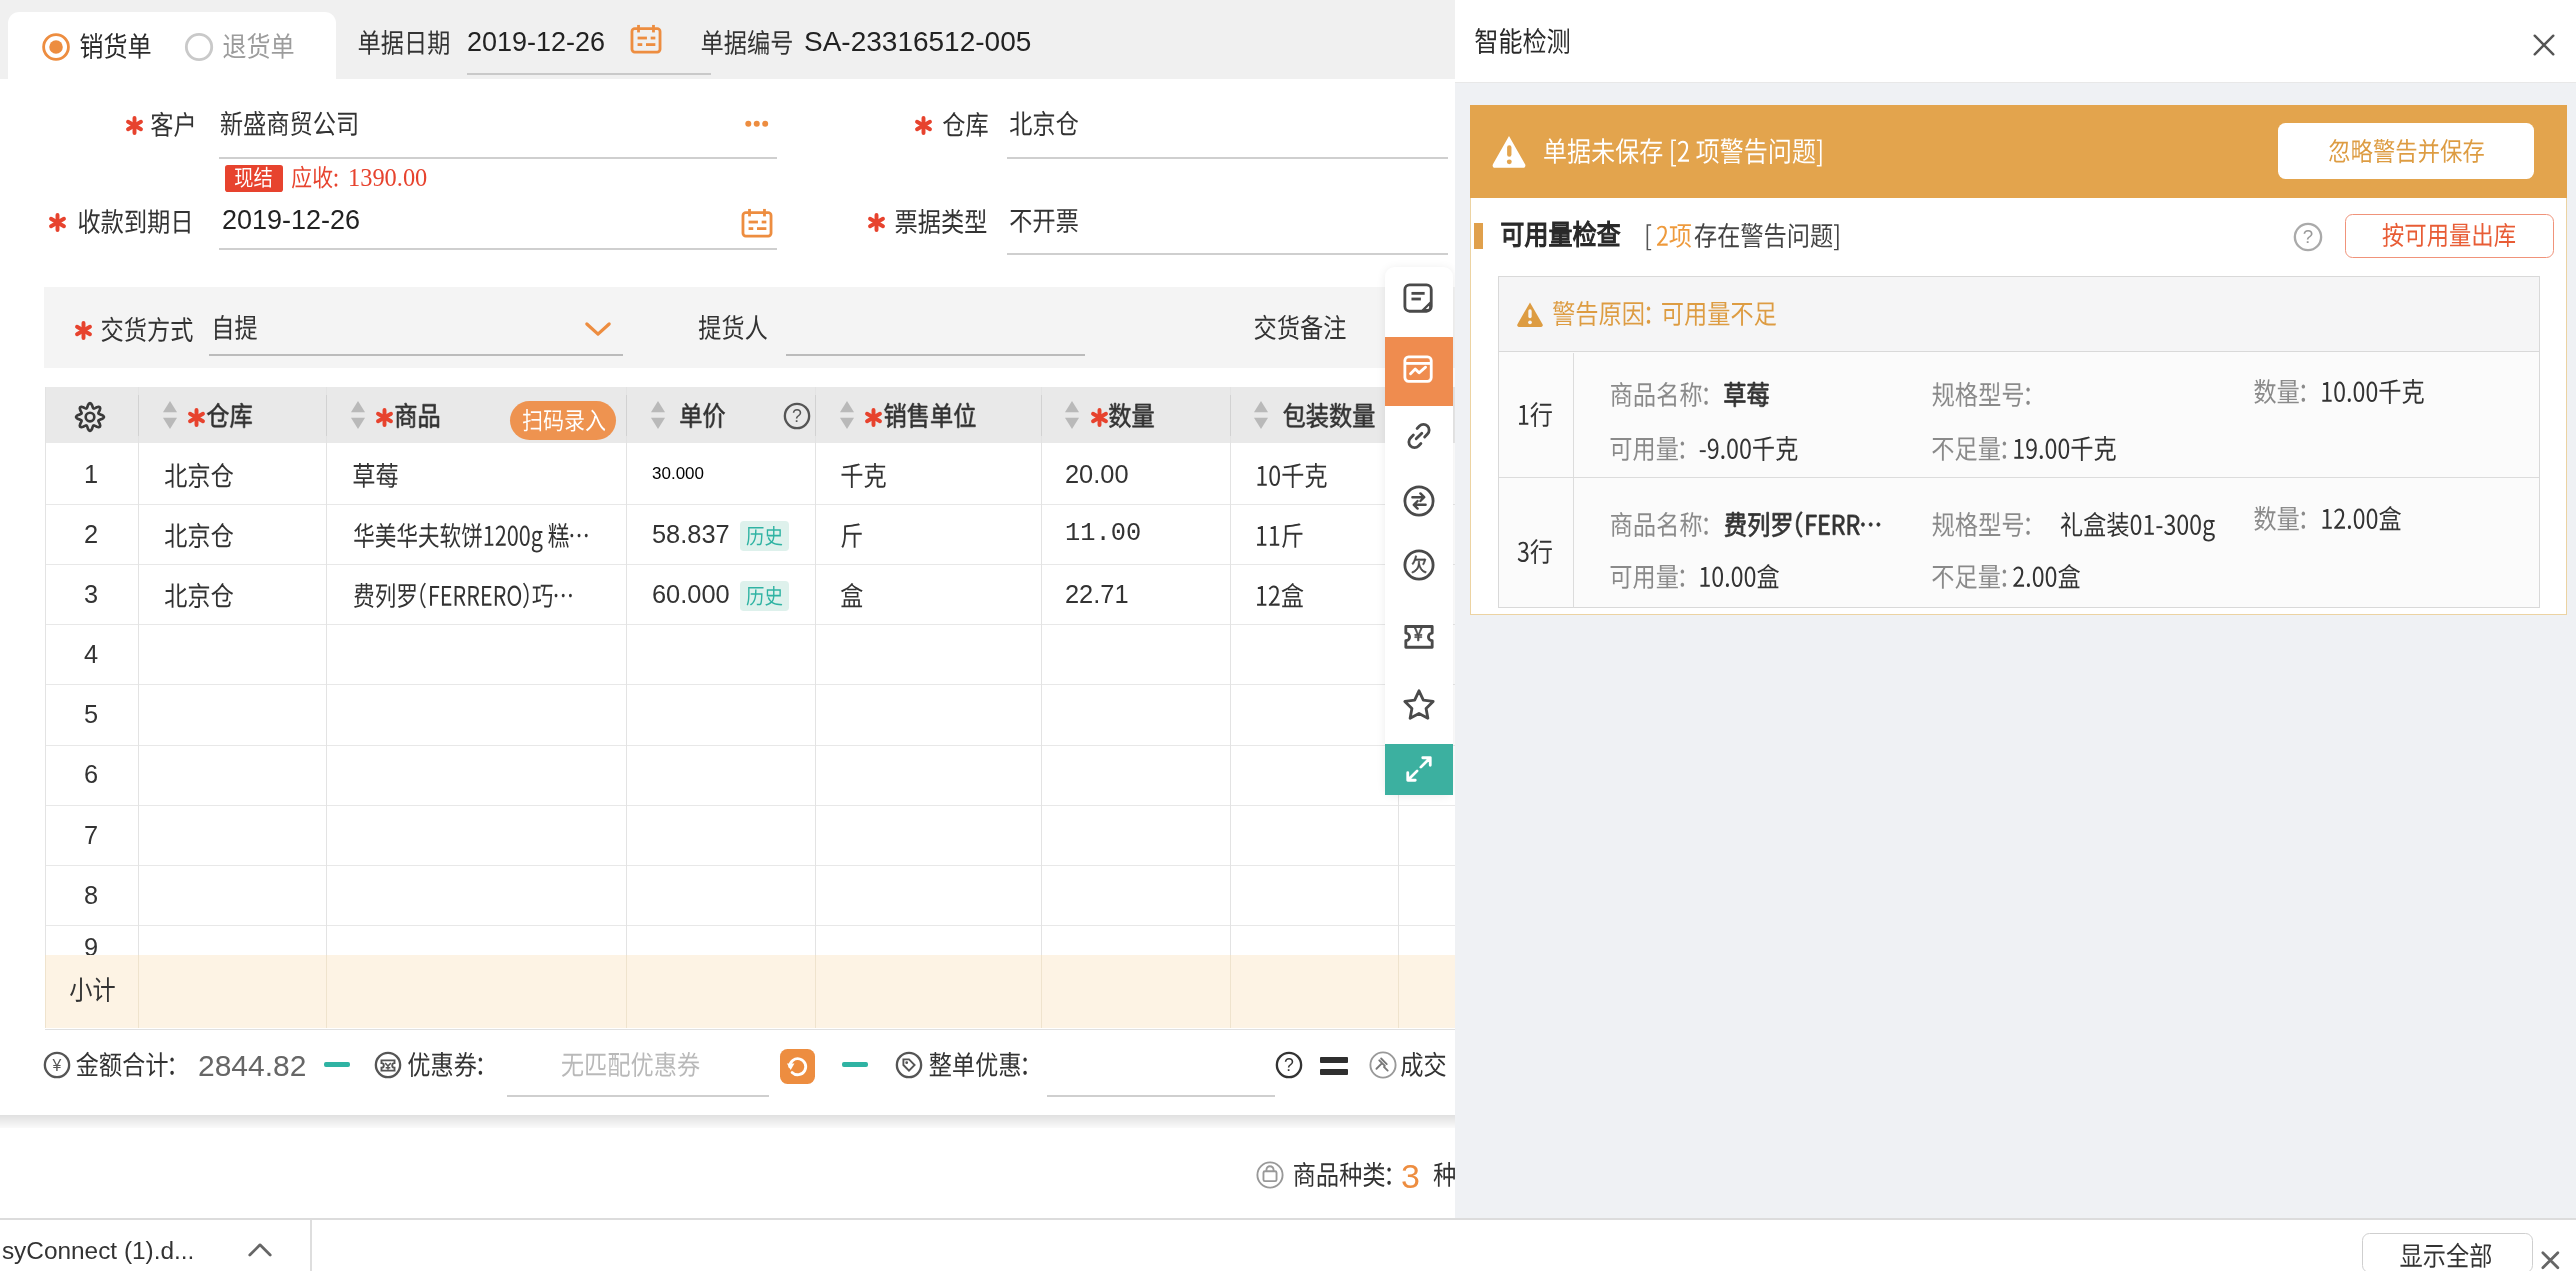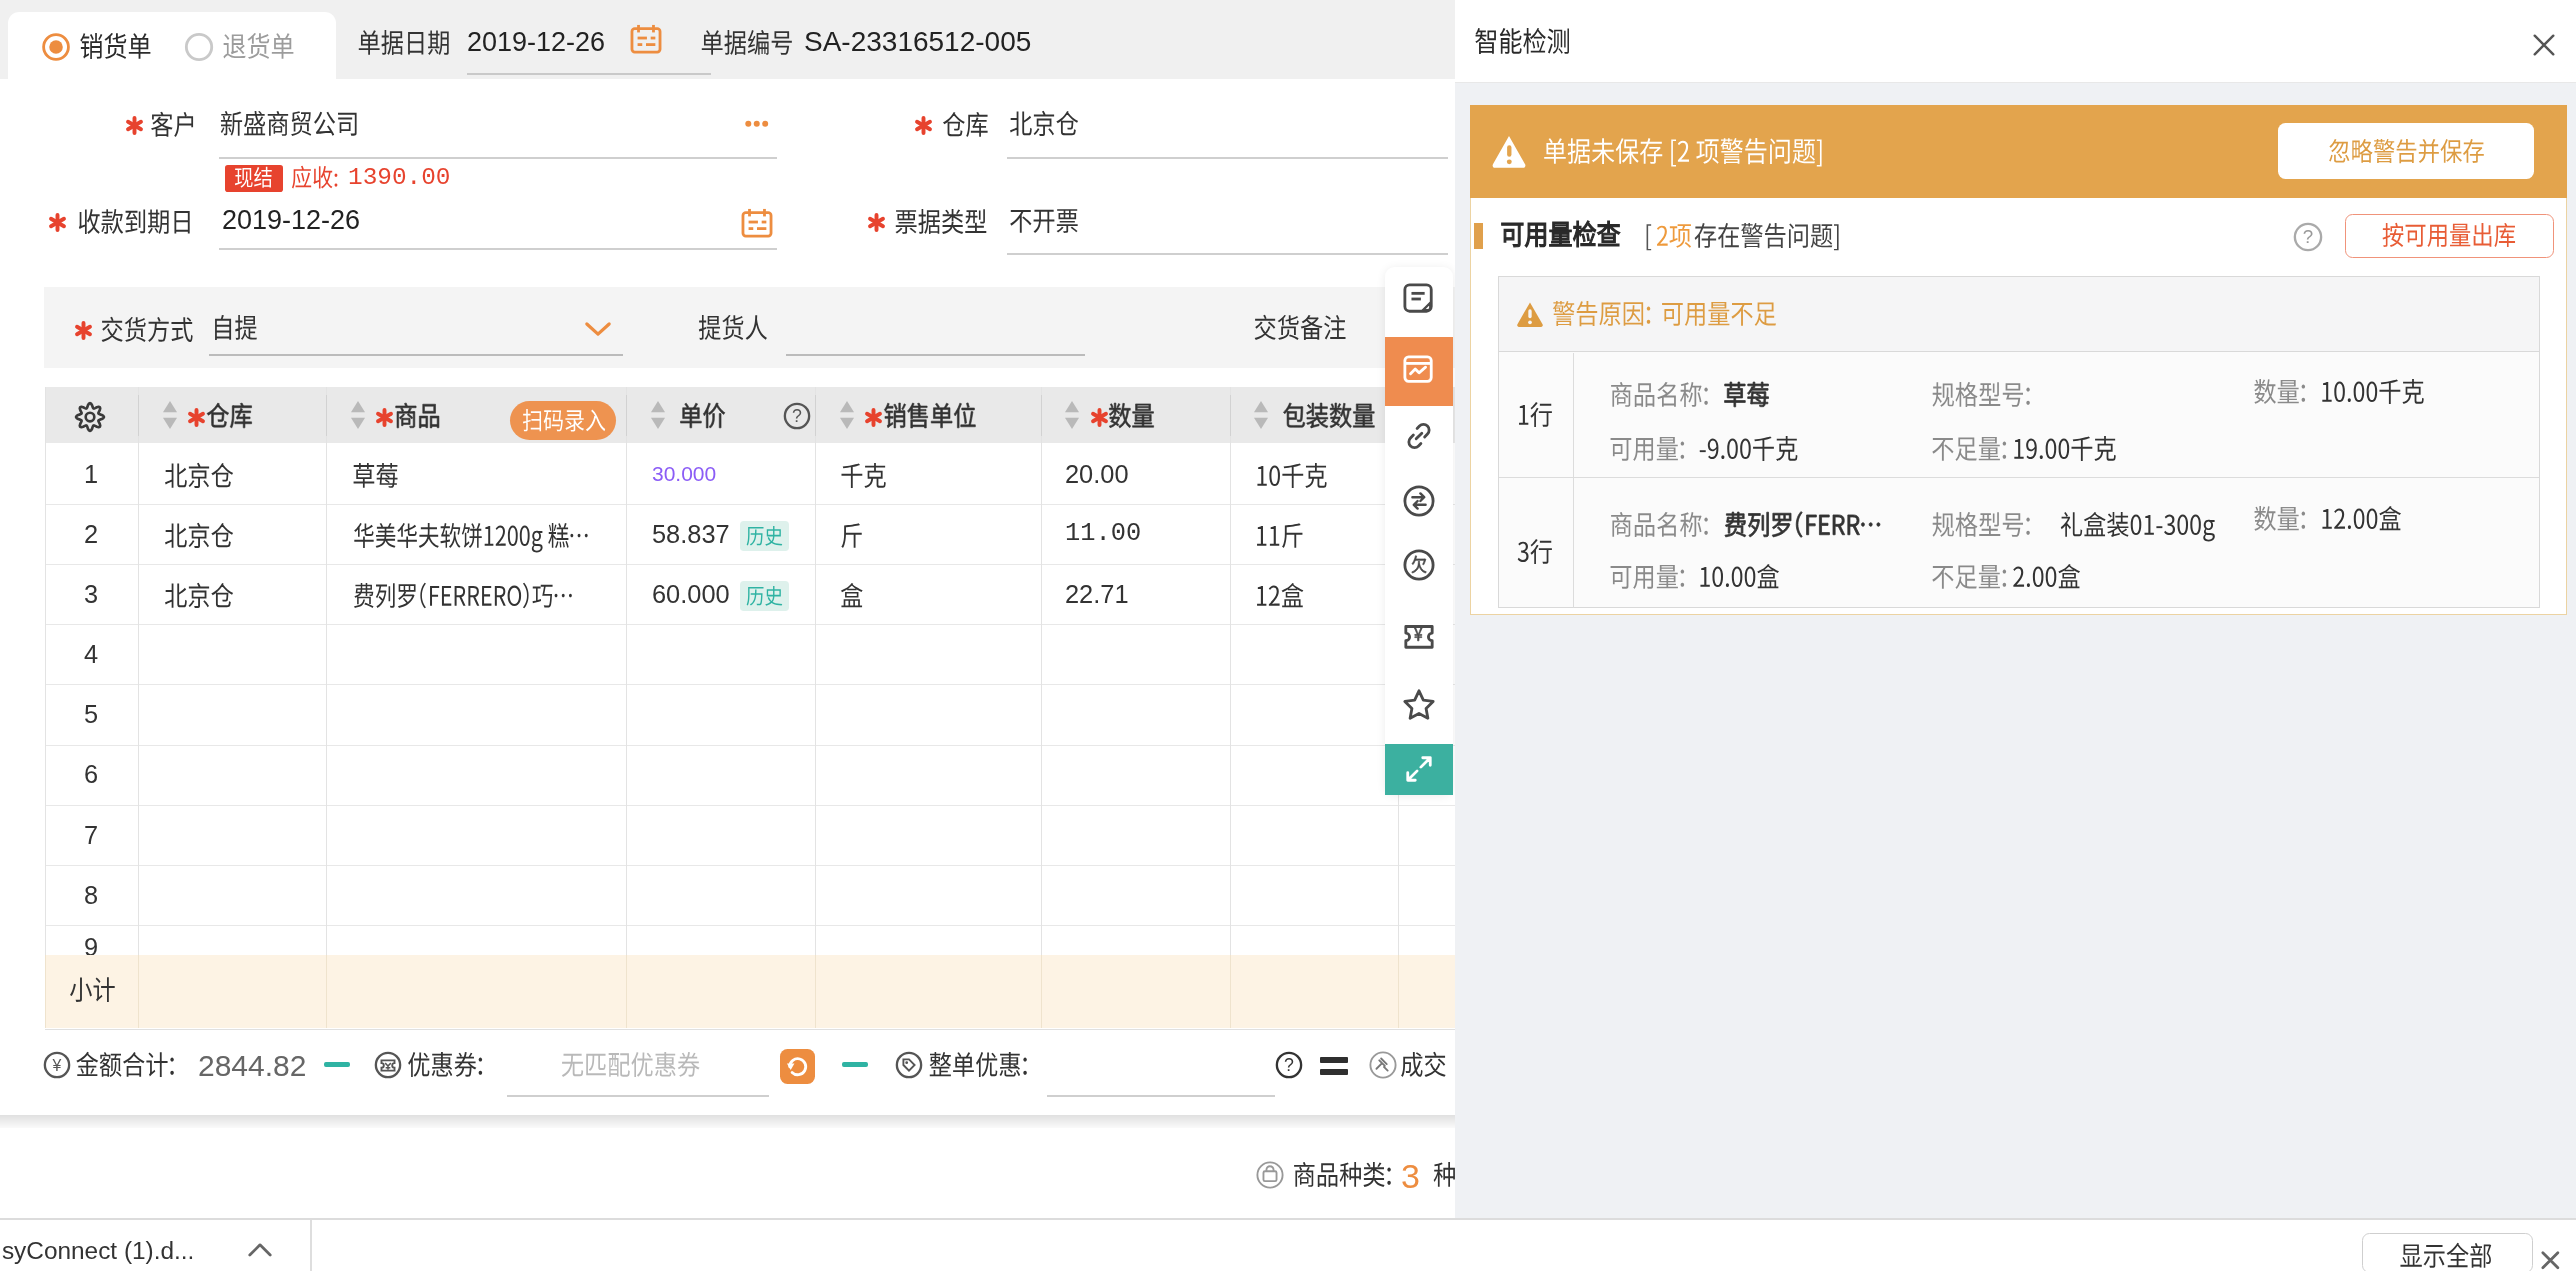--- a/index.html
+++ b/index.html
@@ -220,21 +220,21 @@
 <div style="position:absolute;left:225px;top:165px;width:58px;height:27px;background:#e7432e;border-radius:2.8px"></div>
 <svg style="position:absolute;left:234px;top:166px;overflow:visible" width="39" height="22.6" fill="#fff" viewBox="0 0 41.2969 24">
     <use href="#u73b0" transform="translate(0.0,21.1) scale(0.02064,-0.02400)"></use>
     <use href="#u7ed3" transform="translate(20.6,21.1) scale(0.02064,-0.02400)"></use>
   </svg>
 <svg style="position:absolute;left:291px;top:165px;overflow:visible" width="48" height="24.4" fill="#e7432e" viewBox="0 0 50.8906 26">
     <use href="#u5e94" transform="translate(0.0,22.9) scale(0.02236,-0.02600)"></use>
     <use href="#u6536" transform="translate(22.4,22.9) scale(0.02236,-0.02600)"></use>
     <use href="#u3a" transform="translate(44.7,22.9) scale(0.02236,-0.02600)"></use>
   </svg>
-<div style="position:absolute;top:160px;font-size:24.4px;line-height:35px;color:#e7432e;font-weight:400;white-space:pre;font-family:Liberation Mono, monospace;left:348px">1390.00</div>
+<div style="position:absolute;top:160px;font-size:24.4px;line-height:35px;color:#e7432e;font-weight:400;white-space:pre;font-family:Liberation Serif, serif;left:348px">1390.00</div>
 <svg style="position:absolute;left:50px;top:215px;overflow:visible" width="15" height="15" viewBox="0 0 16 16">
     <g stroke="#e7432e" stroke-width="4.2" stroke-linecap="round">
       <line x1="8.0" y1="0.0" x2="8.0" y2="16.0"></line>
       <line x1="1.1" y1="4.0" x2="14.9" y2="12.0"></line>
       <line x1="14.9" y1="4.0" x2="1.1" y2="12.0"></line>
     </g>
   </svg>
 <svg style="position:absolute;left:77px;top:208px;overflow:visible" width="117" height="27" fill="#333" viewBox="0 0 124.688 29">
     <use href="#u6536" transform="translate(0.0,25.5) scale(0.02494,-0.02900)"></use>
     <use href="#u6b3e" transform="translate(24.9,25.5) scale(0.02494,-0.02900)"></use>
@@ -468,21 +468,21 @@
 <div style="position:absolute;left:1398px;top:955px;width:0.9px;height:73px;background:#efe3cd"></div>
 <svg style="position:absolute;left:164px;top:462px;overflow:visible" width="70" height="27" fill="#333" viewBox="0 0 74.7969 29">
     <use href="#u5317" transform="translate(0.0,25.5) scale(0.02494,-0.02900)"></use>
     <use href="#u4eac" transform="translate(24.9,25.5) scale(0.02494,-0.02900)"></use>
     <use href="#u4ed3" transform="translate(49.9,25.5) scale(0.02494,-0.02900)"></use>
   </svg>
 <svg style="position:absolute;left:352px;top:462px;overflow:visible" width="47" height="27" fill="#333" viewBox="0 0 49.8906 29">
     <use href="#u8349" transform="translate(0.0,25.5) scale(0.02494,-0.02900)"></use>
     <use href="#u8393" transform="translate(24.9,25.5) scale(0.02494,-0.02900)"></use>
   </svg>
-<div style="position:absolute;top:456px;font-size:21px;line-height:36px;color:#8b5cf6;font-weight:400;white-space:pre;font-family:'Liberation Sans',sans-serif;left:652px">30.000</div>
+<div style="position:absolute;top:456px;font-size:17px;line-height:36px;color:#000000;font-weight:400;white-space:pre;font-family:'Liberation Sans',sans-serif;left:652px">30.000</div>
 <svg style="position:absolute;left:840px;top:462px;overflow:visible" width="47" height="27" fill="#333" viewBox="0 0 49.8906 29">
     <use href="#u5343" transform="translate(0.0,25.5) scale(0.02494,-0.02900)"></use>
     <use href="#u514b" transform="translate(24.9,25.5) scale(0.02494,-0.02900)"></use>
   </svg>
 <div style="position:absolute;top:456px;font-size:25.4px;line-height:36px;color:#333;font-weight:400;white-space:pre;font-family:'Liberation Sans',sans-serif;left:1065px">20.00</div>
 <svg style="position:absolute;left:1255px;top:462px;overflow:visible" width="73" height="27" fill="#333" viewBox="0 0 77.5938 29">
     <use href="#u31" transform="translate(0.0,25.5) scale(0.02494,-0.02900)"></use>
     <use href="#u30" transform="translate(13.8,25.5) scale(0.02494,-0.02900)"></use>
     <use href="#u5343" transform="translate(27.7,25.5) scale(0.02494,-0.02900)"></use>
     <use href="#u514b" transform="translate(52.6,25.5) scale(0.02494,-0.02900)"></use>

